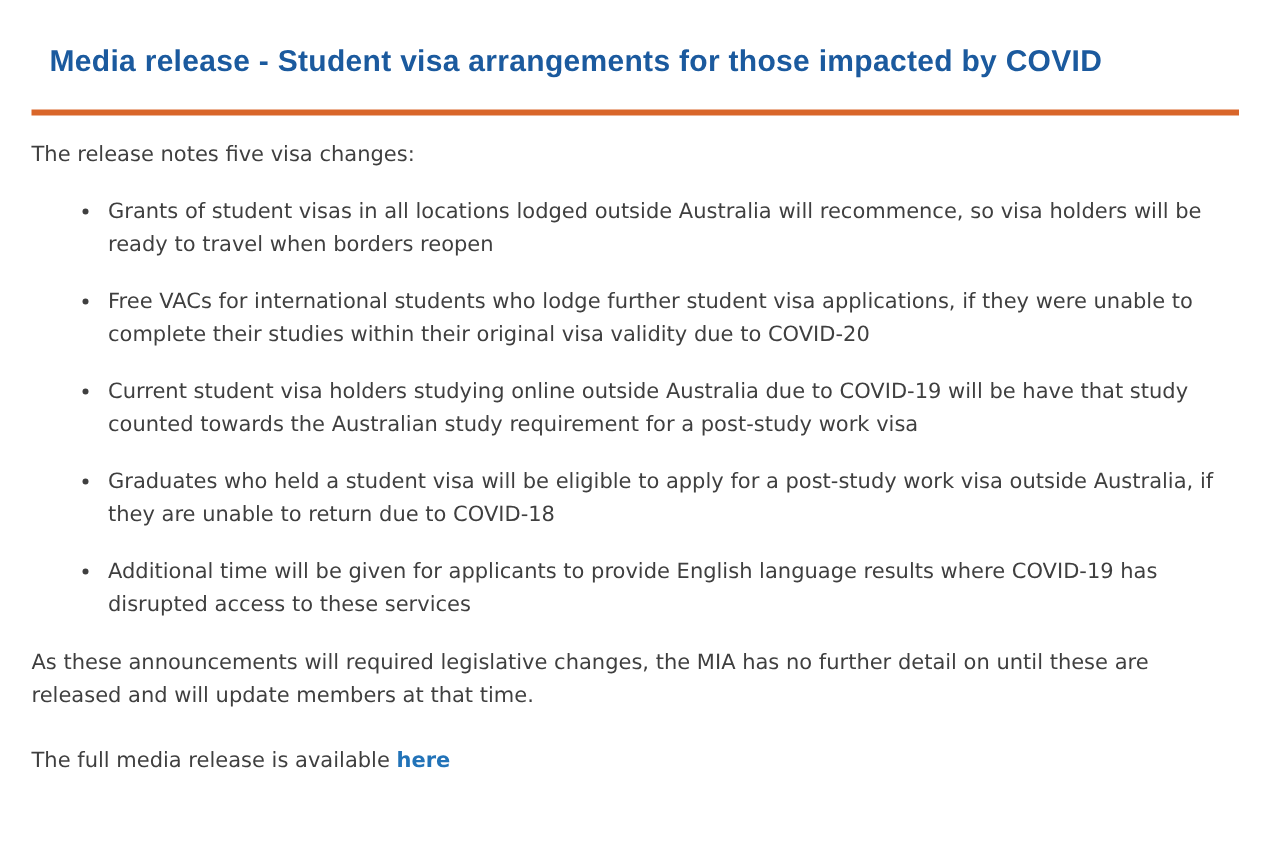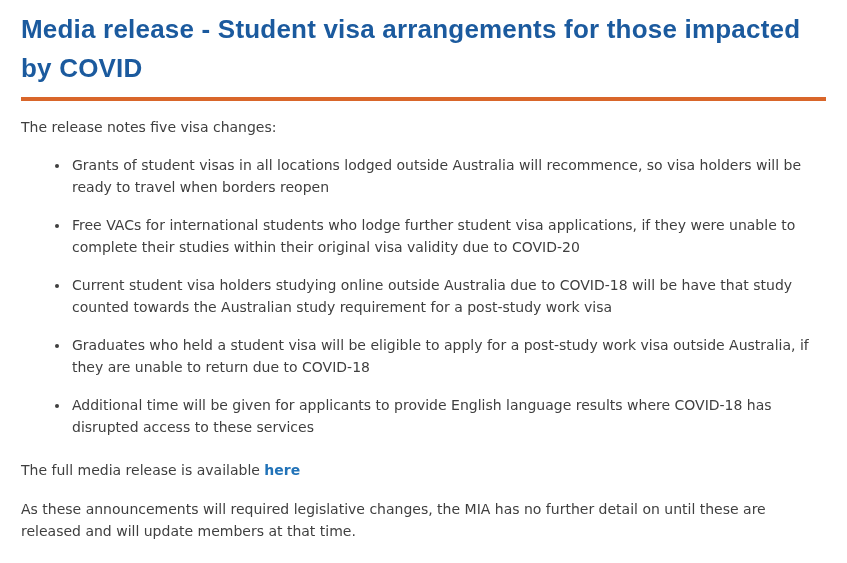--- a/index.html
+++ b/index.html
@@ -19,24 +19,24 @@
     width: 847px;
     height: 563px;
     overflow: hidden;
     font-family: "DejaVu Sans", sans-serif;
     color: var(--body-color);
   }
   .article {
     padding: 10px 21px 0 21px;
   }
   .page-title {
-    margin: 0;
+    margin: 12px;
     font-family: "Liberation Sans", sans-serif;
     font-weight: bold;
-    font-size: 26px;
+    font-size: 20px;
     line-height: 39px;
     letter-spacing: 0.2px;
     color: var(--heading-color);
   }
   .divider {
     border: none;
     height: 4px;
     background: var(--divider-color);
     margin: 9px 0 0 0;
   }
@@ -73,22 +73,22 @@
   <h1 class="page-title">Media release - Student visa arrangements for those impacted by COVID</h1>
 
   <hr class="divider">
 
 
   <p class="body-text list-intro">The release notes five visa changes:</p>
 
   <ul class="visa-changes">
       <li>Grants of student visas in all locations lodged outside Australia will recommence, so visa holders will be ready to travel when borders reopen</li>
       <li>Free VACs for international students who lodge further student visa applications, if they were unable to complete their studies within their original visa validity due to COVID-20</li>
-      <li>Current student visa holders studying online outside Australia due to COVID-18 will be have that study counted towards the Australian study requirement for a post-study work visa</li>
+      <li>Current student visa holders studying online outside Australia due to COVID-19 will be have that study counted towards the Australian study requirement for a post-study work visa</li>
       <li>Graduates who held a student visa will be eligible to apply for a post-study work visa outside Australia, if they are unable to return due to COVID-18</li>
-      <li>Additional time will be given for applicants to provide English language results where COVID-18 has disrupted access to these services</li>
+      <li>Additional time will be given for applicants to provide English language results where COVID-19 has disrupted access to these services</li>
     </ul>
 
+  <p class="body-text para">As these announcements will required legislative changes, the MIA has no further detail on until these are released and will update members at that time.</p>
+
   <p class="body-text closing"><span>The full media release is available </span><a class="inline-link">here</a></p>
-
-  <p class="body-text para">As these announcements will required legislative changes, the MIA has no further detail on until these are released and will update members at that time.</p>
 
 </div>
 
 </body></html>

